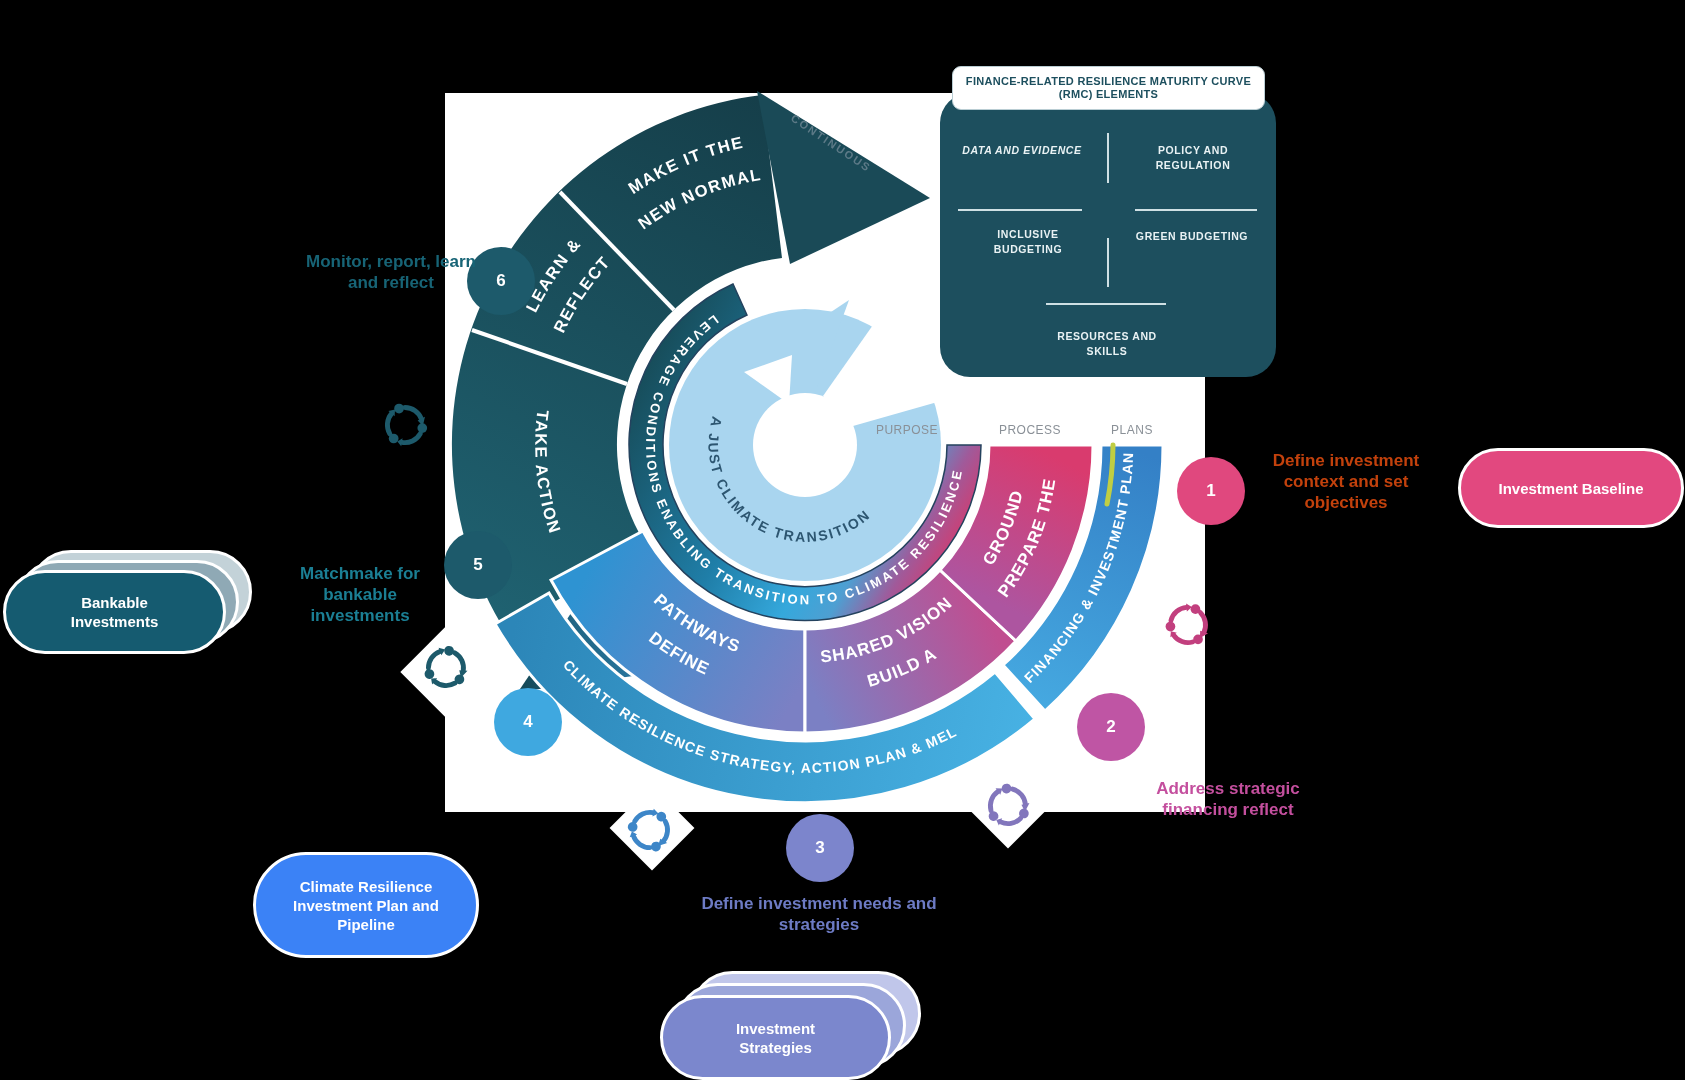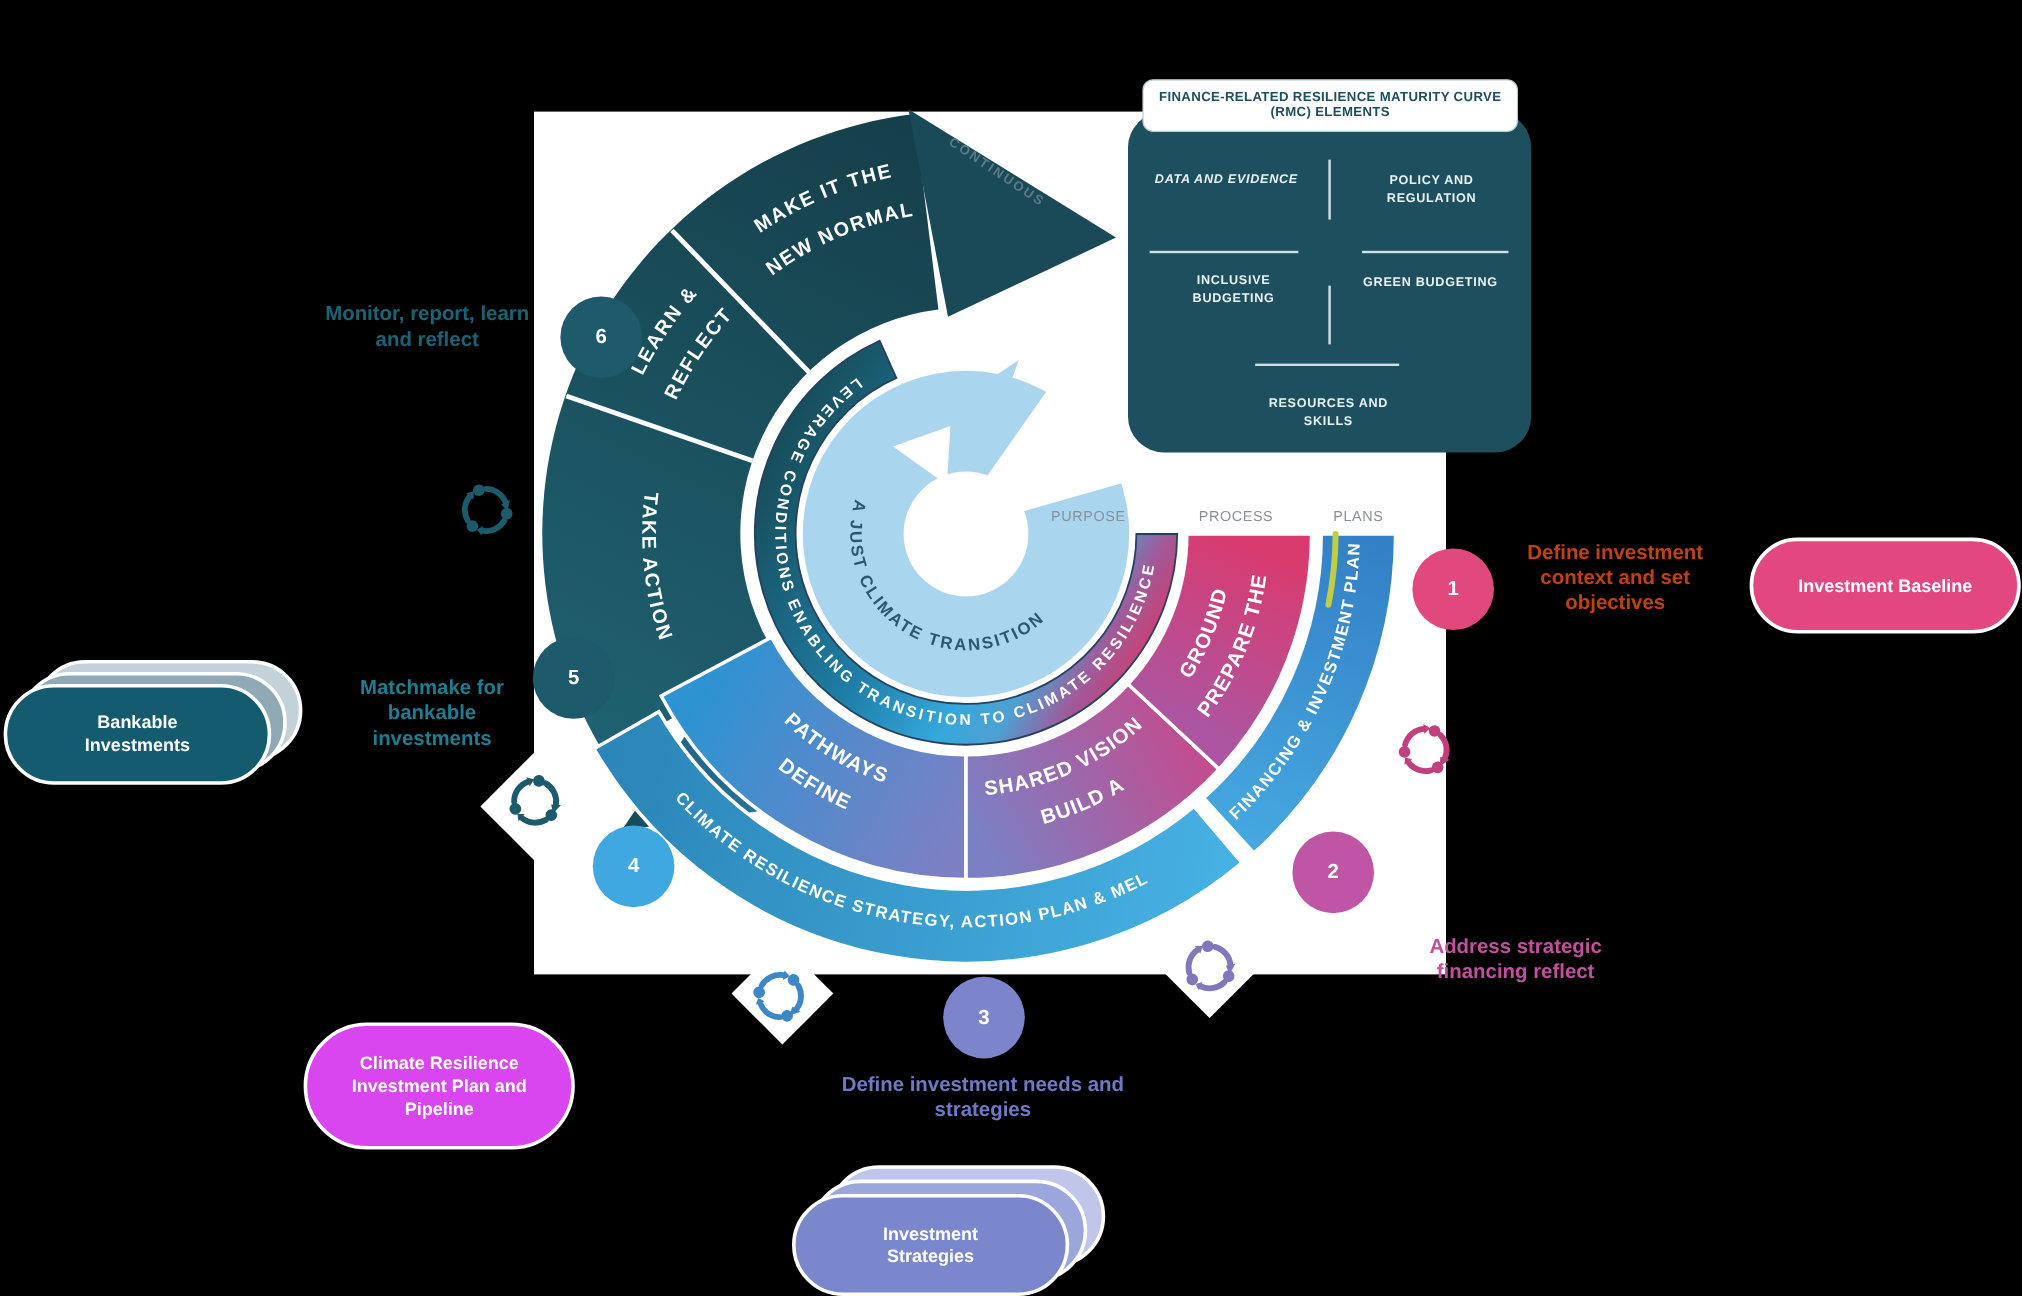--- a/index.html
+++ b/index.html
@@ -21,32 +21,32 @@
   
   .num-circle{position:absolute;width:68px;height:68px;border-radius:50%;display:flex;align-items:center;
               justify-content:center;color:#fff;font-size:17px;font-weight:600;transform:translate(-50%,-50%);z-index:6;}
   .c1{background:#e0487e;} .c2{background:#bf55a4;} .c3{background:#7c85cc;}
   .c4{background:#3fa8e0;} .c5{background:#1d5a6b;} .c6{background:#1d5a6b;}
 
   
   .note{position:absolute;transform:translate(-50%,-50%);text-align:center;font-weight:700;
         font-size:17px;line-height:21px;z-index:6;}
   .n1{color:#c2410c;} .n2{color:#c44f9e;} .n3{color:#6d7bc4;}
-  .n4{color:#2d9fd6;} .n5{color:#1b7f94;} .n6{color:#176476;}
+  .n4{color:#2d9fd6;} .n5{color:#1b7f94;} .n6{color:#176476;margin-left:35px;}
 
   
   .pill{position:absolute;border-radius:44px;border:3px solid #fff;display:flex;flex-direction:column;
         align-items:center;justify-content:center;color:#fff;font-weight:700;font-size:15px;
         line-height:19px;text-align:center;box-sizing:border-box;z-index:6;}
   .pill-layer{position:absolute;border-radius:44px;border:3px solid #fff;box-sizing:border-box;z-index:5;}
   .baseline-pill{left:1458px;top:448px;width:226px;height:80px;background:#e2487f;}
   .bank-front{left:3px;top:570px;width:223px;height:84px;background:#155b70;}
   .bank-b1{left:16px;top:560px;width:223px;height:84px;background:#8fa9b5;}
   .bank-b2{left:29px;top:550px;width:223px;height:84px;background:#c3d2d8;}
-  .crip-pill{left:253px;top:852px;width:226px;height:106px;background:#d946ef;border-radius:53px;}
+  .crip-pill{left:253px;top:852px;width:226px;height:106px;background:#3b82f6;border-radius:53px;}
   .strat-front{left:660px;top:995px;width:231px;height:85px;background:#7b87cd;}
   .strat-b1{left:675px;top:983px;width:231px;height:85px;background:#9ba6da;}
   .strat-b2{left:690px;top:971px;width:231px;height:85px;background:#c0c6ea;}
 
   
   text{font-family:"Liberation Sans",sans-serif;}
   .t-dark{fill:#fff;font-size:16.5px;font-weight:600;letter-spacing:1.5px;}
   .t-lev{fill:#fff;font-size:13px;font-weight:600;letter-spacing:2.5px;}
   .t-center{fill:#2d5671;font-size:14px;font-weight:700;letter-spacing:2px;}
   .t-mid{fill:#fff;font-size:17px;font-weight:600;letter-spacing:1px;}
@@ -232,21 +232,21 @@
     </div>
   <div class="num-circle c6" style="left:501px;top:281px;">
       <span>6</span>
     </div>
 
   <div class="note n1" style="left:1346px;top:481px;">
     <div>Define investment</div>
     <div>context and set</div>
     <div>objectives</div>
   </div>
-  <div class="note n2" style="left:1228px;top:799px;margin-left:35px;">
+  <div class="note n2" style="left:1228px;top:799px;">
     <div>Address strategic</div>
     <div>financing reflect</div>
   </div>
   <div class="note n3" style="left:819px;top:914px;">
     <div>Define investment needs and</div>
     <div>strategies</div>
   </div>
   <div class="note n5" style="left:360px;top:594px;">
     <div>Matchmake for</div>
     <div>bankable</div>

